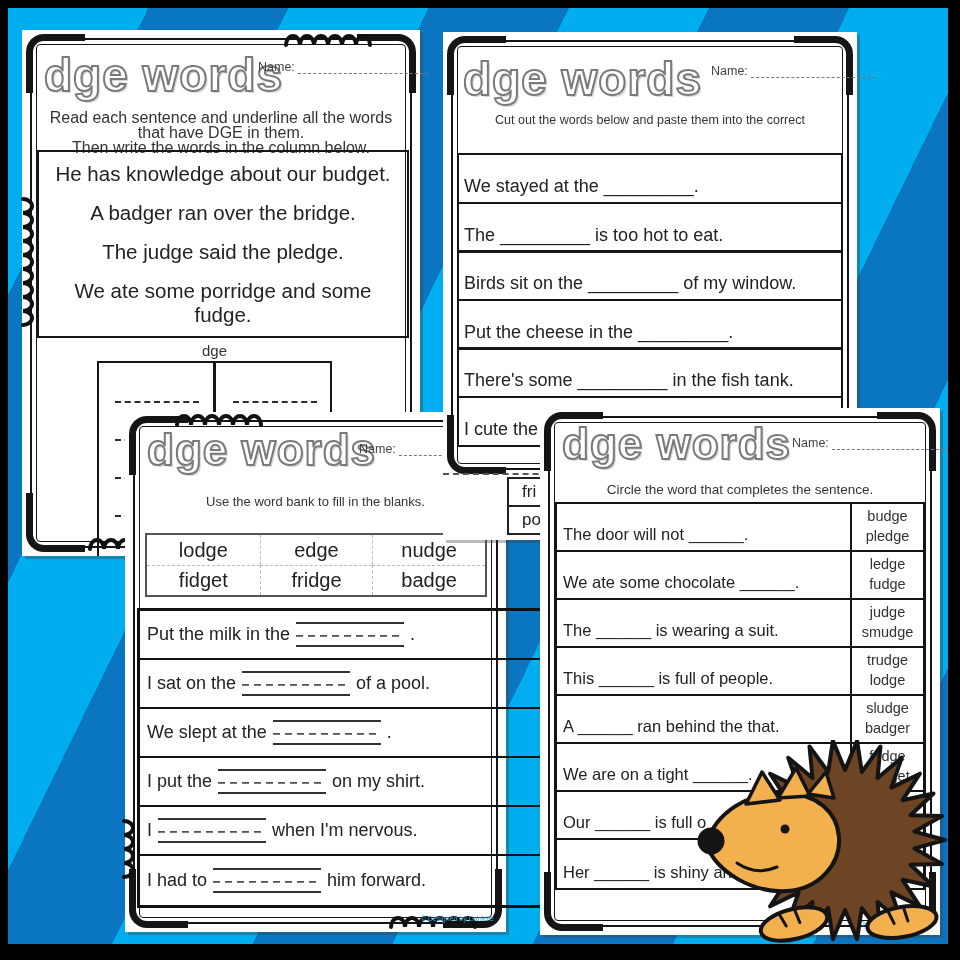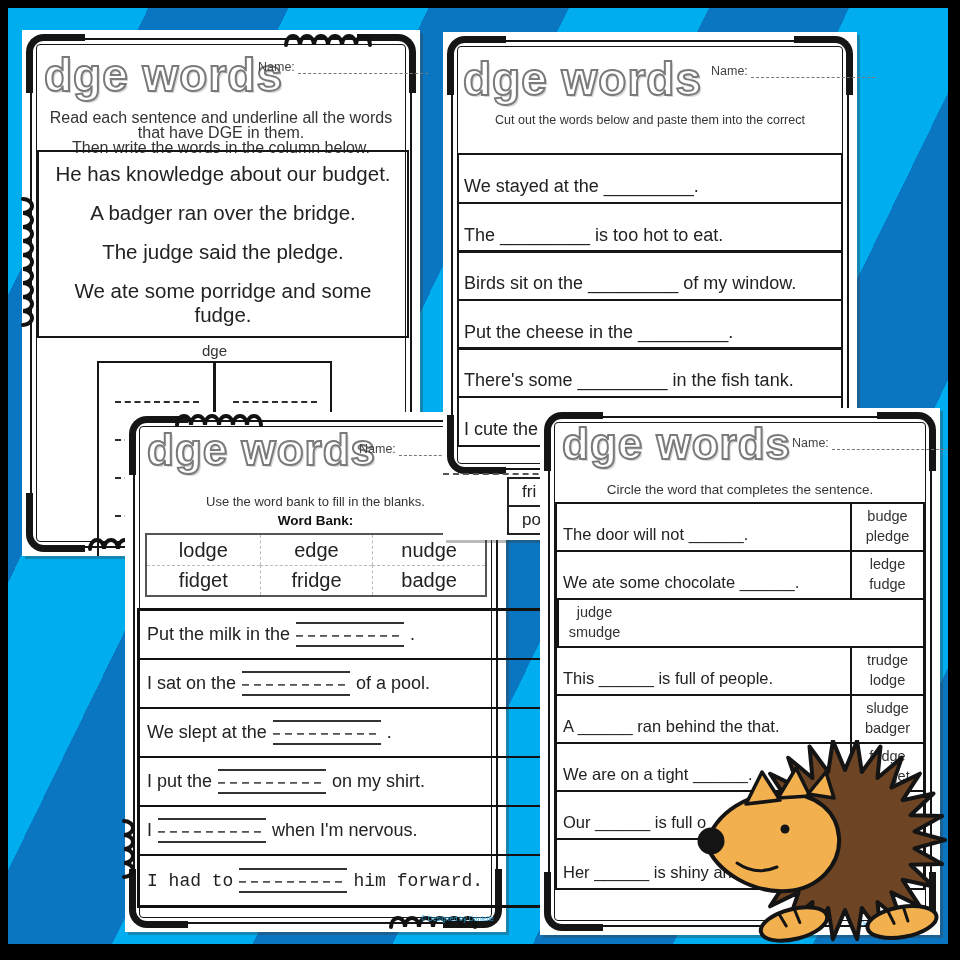--- a/index.html
+++ b/index.html
@@ -61,21 +61,21 @@
   
   #bl-banklabel{position:absolute;top:101px;left:0;right:0;text-align:center;font-weight:bold;font-size:13.5px;color:#111;}
   #bl-bank{position:absolute;left:20px;top:121px;width:342px;height:64px;border:2px solid #555;box-sizing:border-box;
     display:grid;grid-template-columns:1fr 1fr 1fr;grid-template-rows:1fr 1fr;}
   .bl-bw{display:flex;align-items:center;justify-content:center;font-size:20px;color:#222;
     border-left:1.5px dashed #bbb;border-top:1.5px dashed #bbb;}
   .bl-bw.nl{border-left:none;} .bl-bw.nt{border-top:none;}
   #bl-rows{position:absolute;left:12px;top:196px;width:408px;border:3px solid #111;box-sizing:border-box;}
   .bl-row{height:49px;border-bottom:2.5px solid #111;display:flex;align-items:center;
     padding-left:7px;font-size:18px;color:#222;gap:6px;box-sizing:border-box;white-space:nowrap;}
-  .bl-row:last-child{border-bottom:none;font-family:Liberation Mono, monospace;}
+  .bl-row:last-child{border-bottom:none;}
   .guide{display:inline-block;width:108px;height:25px;border-top:2px solid #333;border-bottom:2px solid #333;
     box-sizing:border-box;background-image:repeating-linear-gradient(90deg,#555 0 7px,transparent 7px 12px);
     background-size:100% 1.8px;background-repeat:no-repeat;background-position:center 55%;}
   
   #br-table{position:absolute;left:15px;top:94px;width:370px;border:2.5px solid #141414;box-sizing:border-box;}
   .br-row{display:flex;border-bottom:2.5px solid #141414;height:48px;box-sizing:border-box;}
   .br-row:last-child{border-bottom:none;}
   .br-sent{flex:1;display:flex;align-items:flex-end;padding:0 4px 6px 6px;font-size:16.5px;color:#222;white-space:nowrap;overflow:hidden;}
   .br-choice{width:73px;border-left:2.5px solid #141414;display:flex;flex-direction:column;align-items:center;
     justify-content:space-evenly;font-size:14.5px;color:#333;box-sizing:border-box;text-align:center;line-height:1.1;}
@@ -151,21 +151,20 @@
       </svg>
     <svg class="coil" style="left:-29px;top:428px;transform:rotate(90deg)" width="70" height="24" viewBox="0 0 70 24">
         <path d="M4 19 a7 9 0 1 1 14 0 a7 9 0 1 1 14 0 a7 9 0 1 1 14 0 a7 9 0 1 1 14 0"></path>
       </svg>
     <div class="bubble">dge words</div>
     <div class="name-row">
       <span>Name:</span>
       <span class="name-line"></span>
     </div>
     <div class="instr">Use the word bank to fill in the blanks.</div>
-    <div id="bl-banklabel">Word Bank:</div>
     <div id="bl-bank">
       <div class="bl-bw nl nt">lodge</div>
       <div class="bl-bw nt">edge</div>
       <div class="bl-bw nt">nudge</div>
       <div class="bl-bw nl">fidget</div>
       <div class="bl-bw">fridge</div>
       <div class="bl-bw">badge</div>
     </div>
     <div id="bl-rows">
       <div class="bl-row">
@@ -254,20 +253,21 @@
           </div>
         </div>
       <div class="br-row">
           <div class="br-sent">We ate some chocolate ______.</div>
           <div class="br-choice">
             <span>ledge</span>
             <span>fudge</span>
           </div>
         </div>
       <div class="br-row">
+          <div class="br-sent">The ______ is wearing a suit.</div>
           <div class="br-choice">
             <span>judge</span>
             <span>smudge</span>
           </div>
         </div>
       <div class="br-row">
           <div class="br-sent">This ______ is full of people.</div>
           <div class="br-choice">
             <span>trudge</span>
             <span>lodge</span>

